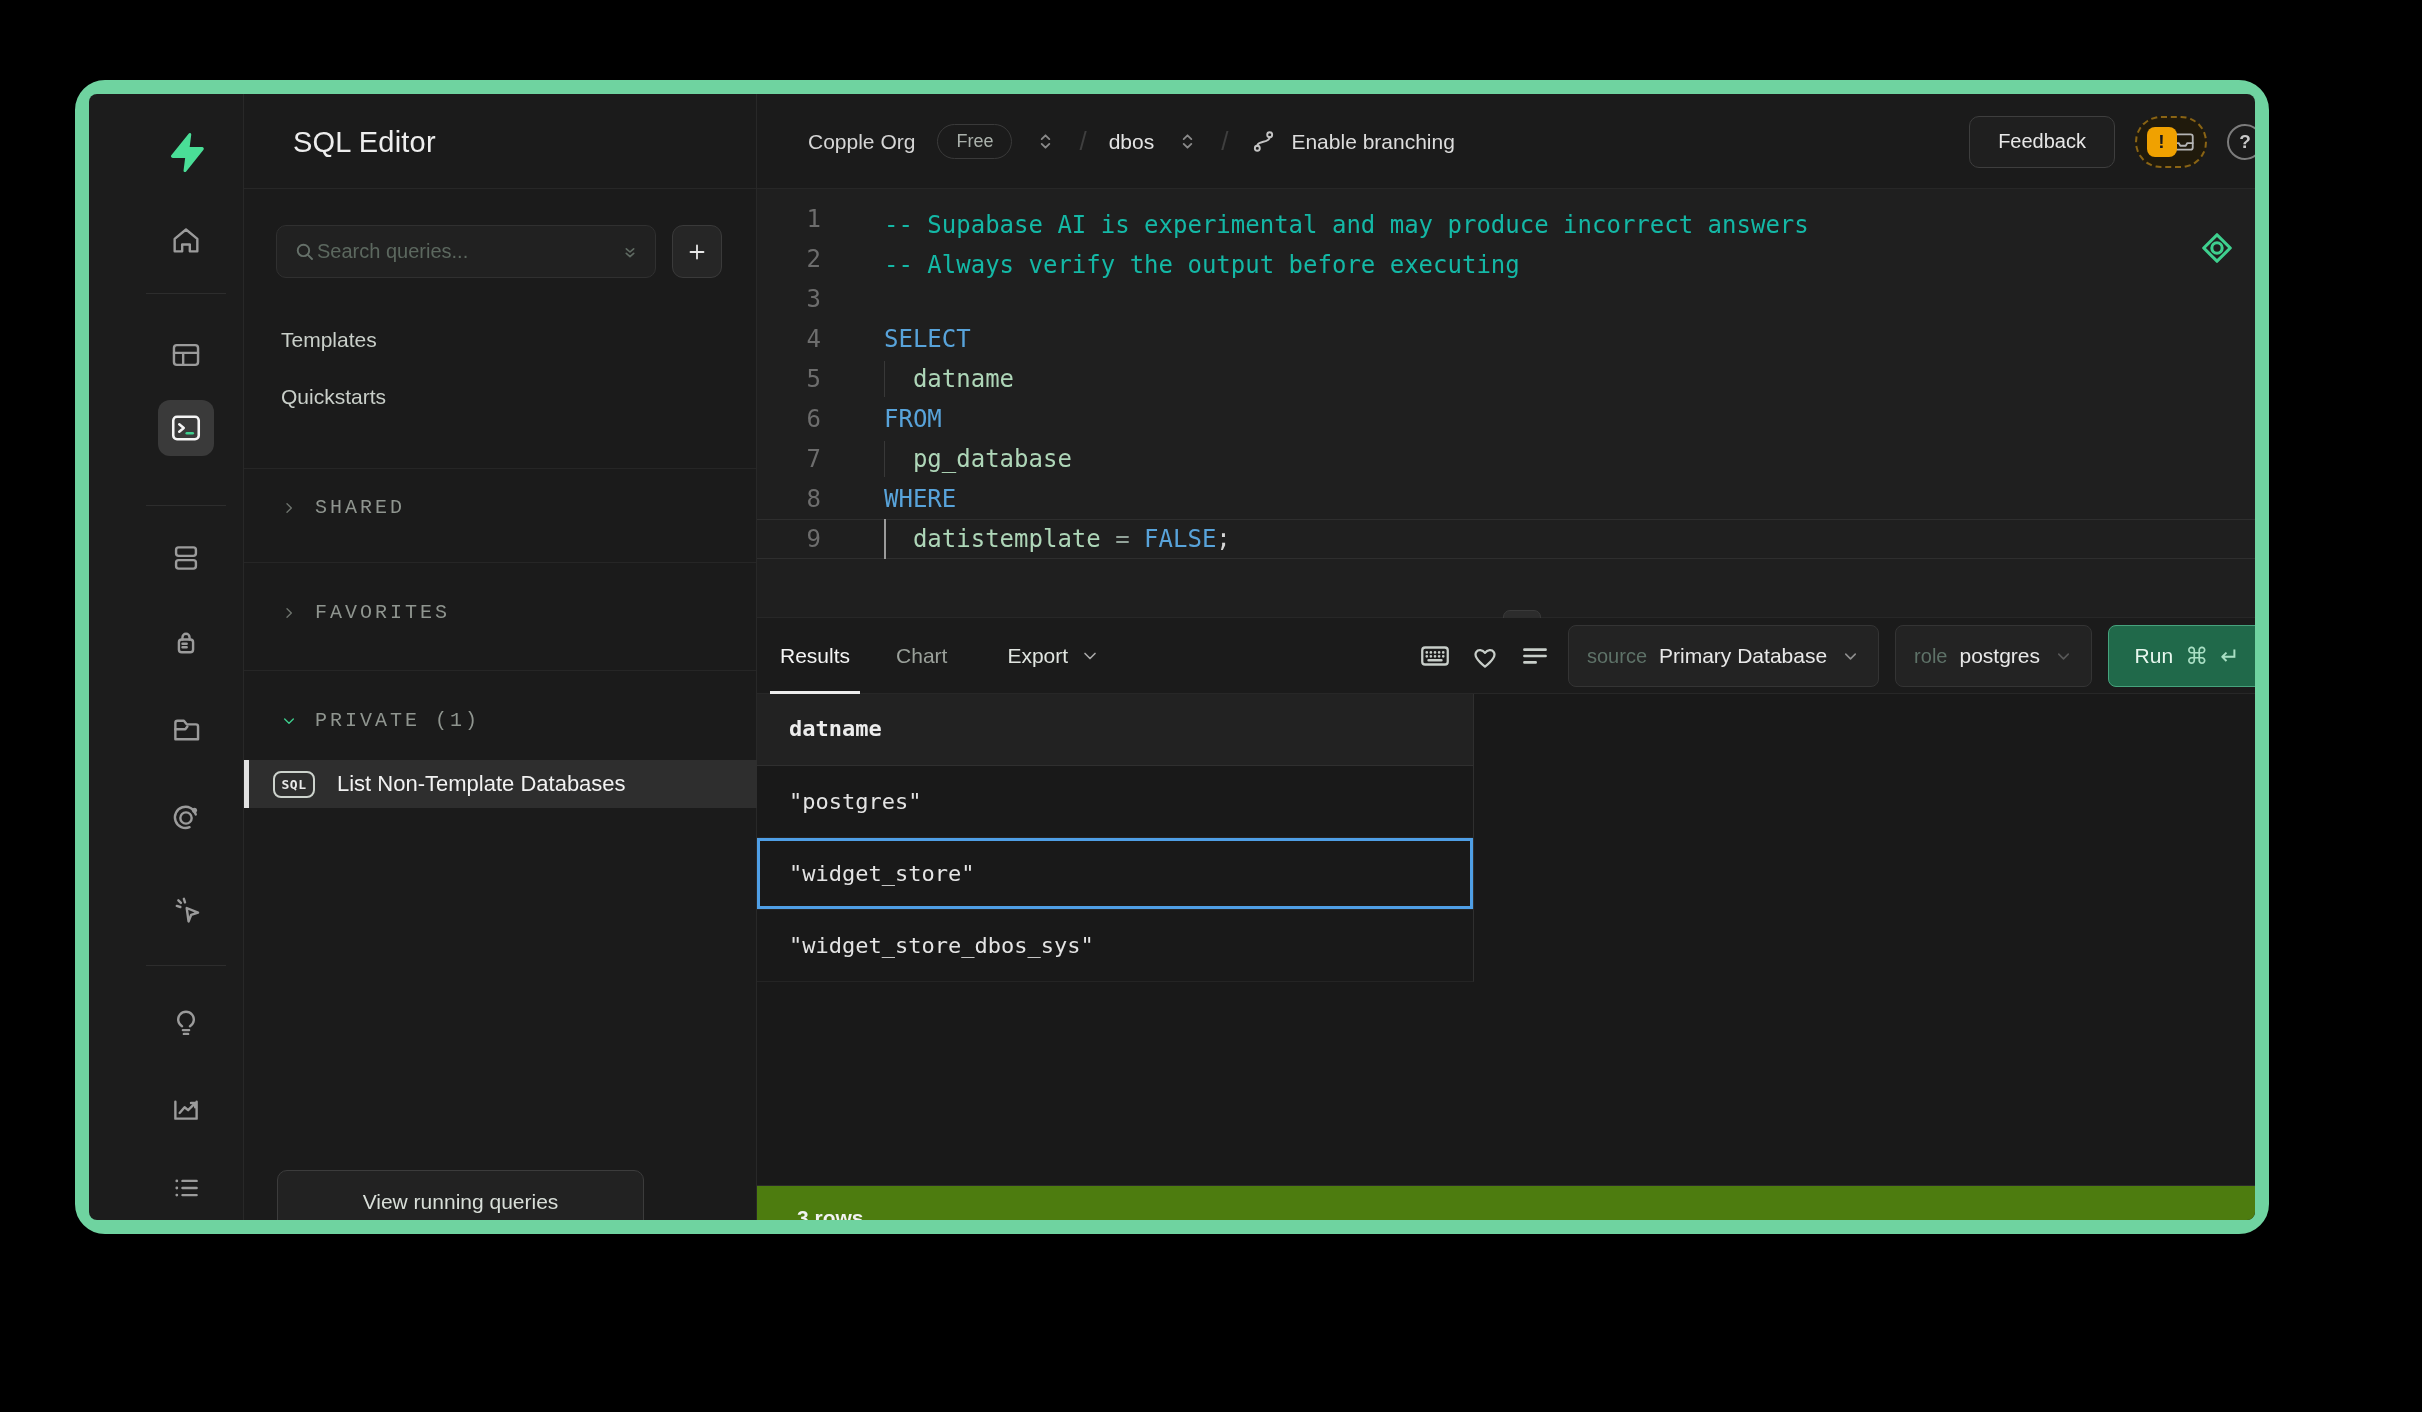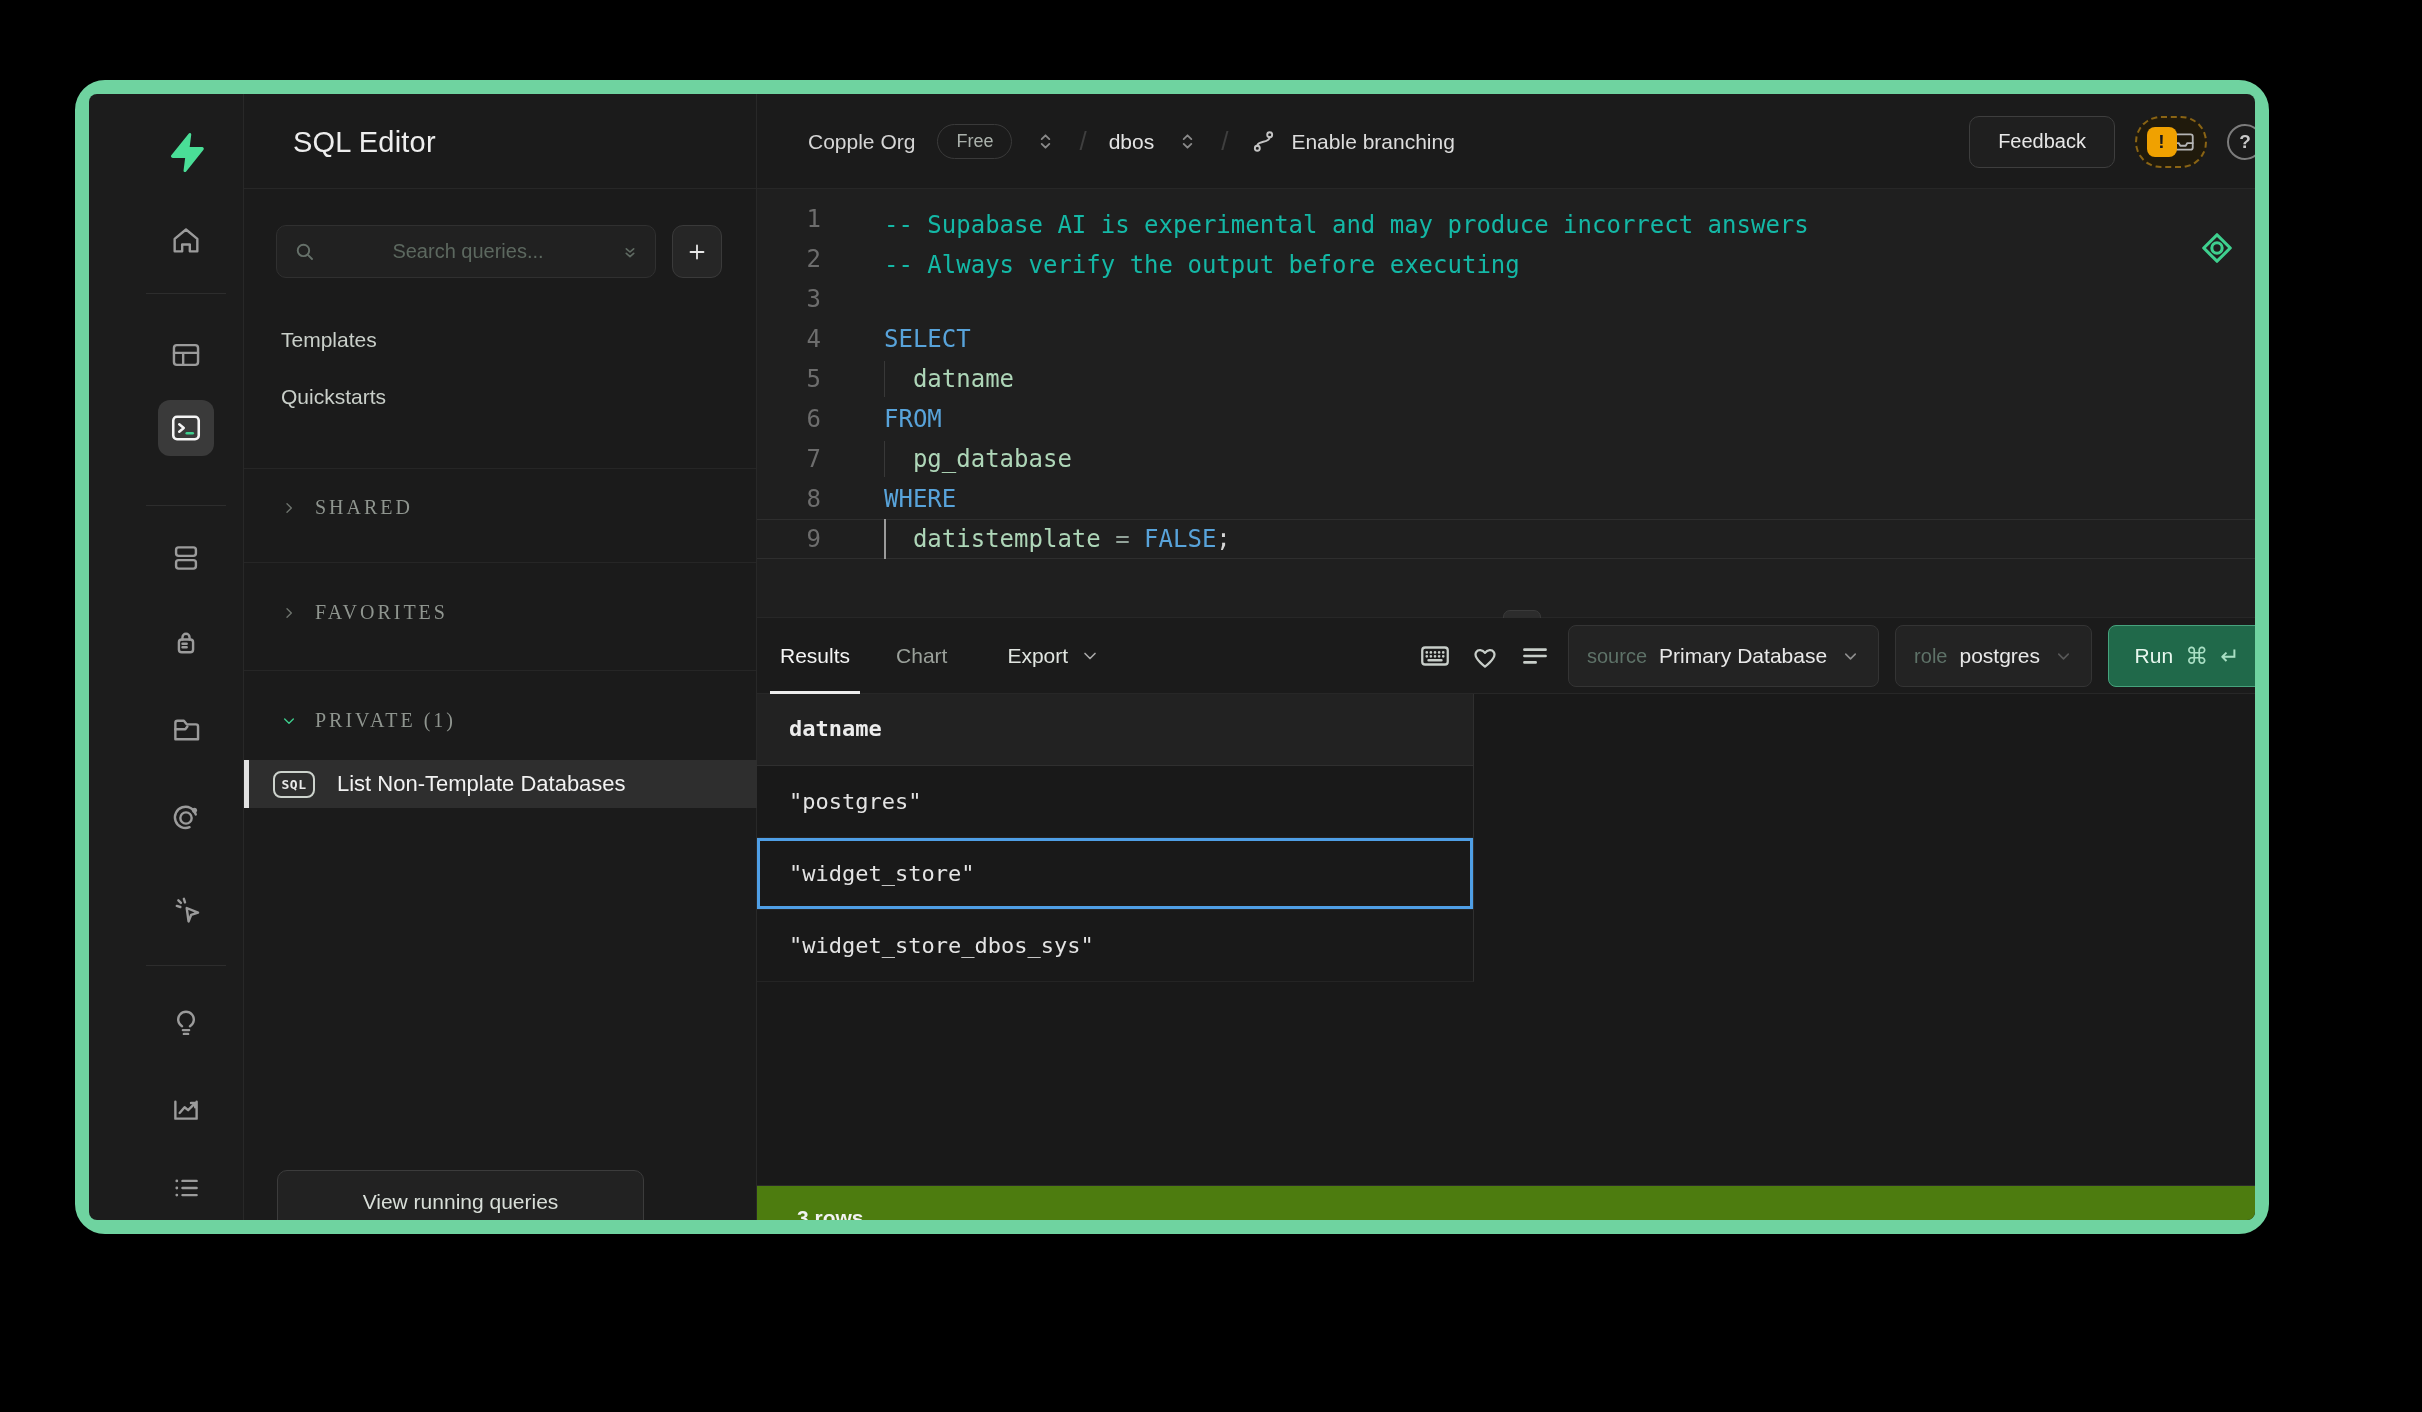--- a/index.html
+++ b/index.html
@@ -27,32 +27,32 @@
   .lp-header { position:absolute; left:0; top:0; width:100%; height:95px;
                border-bottom:1px solid #272727; }
   .lp-title { position:absolute; left:49px; top:32px; font-size:29px; font-weight:500;
               color:#ededed; letter-spacing:.2px; }
   .searchbox { position:absolute; left:32px; top:131px; width:380px; height:53px;
                background:#212121; border:1px solid #303030; border-radius:10px;
                display:flex; align-items:center; padding:0 14px 0 15px; }
   .searchbox svg.mag { width:25px; height:25px; color:#66716a; flex:none; }
   .searchbox input { flex:1; background:transparent; border:none; outline:none;
                      font-size:20px; color:#cfd4cf; 
-                     font-family:"Liberation Sans", sans-serif; min-width:0;text-align:center; }
+                     font-family:"Liberation Sans", sans-serif; min-width:0; }
   .searchbox input::placeholder { color:#5c685f; }
   .searchbox svg.dbl { width:22px; height:22px; color:#5f6a62; flex:none; }
   .newquery { position:absolute; left:428px; top:131px; width:50px; height:53px;
               background:#262626; border:1px solid #3a3a3a; border-radius:11px;
               color:#e8e8e8; display:flex; align-items:center; justify-content:center; }
   .newquery svg { width:24px; height:24px; }
   .lp-link { position:absolute; left:37px; height:28px; font-size:21px; color:#c9cfc9;
              display:flex; align-items:center; cursor:pointer; }
   .lp-divider { position:absolute; left:0; width:100%; height:1px; background:#262626; }
   .lp-section { position:absolute; left:37px; display:flex; align-items:center; gap:18px;
-                font-family:Liberation Serif, serif; font-size:20px;
+                font-family:Liberation Mono, monospace; font-size:20px;
                 letter-spacing:3px; color:#8f958f; }
   .lp-section svg { width:16px; height:16px; color:#6f756f; }
   .lp-section.open svg { color:#3ecf8e; }
   .query-item { position:absolute; left:0; top:666px; width:513px; height:48px;
                 background:#2e2e2e; border-left:5px solid #e2e2e2;
                 display:flex; align-items:center; }
   .sql-badge { margin-left:24px; width:42px; height:27px; border:2px solid #cdd3cd;
                border-radius:8px; color:#e9e9e9; font-family:"DejaVu Sans Mono", monospace;
                font-size:13px; font-weight:bold; display:flex; align-items:center;
                justify-content:center; letter-spacing:.5px; }

